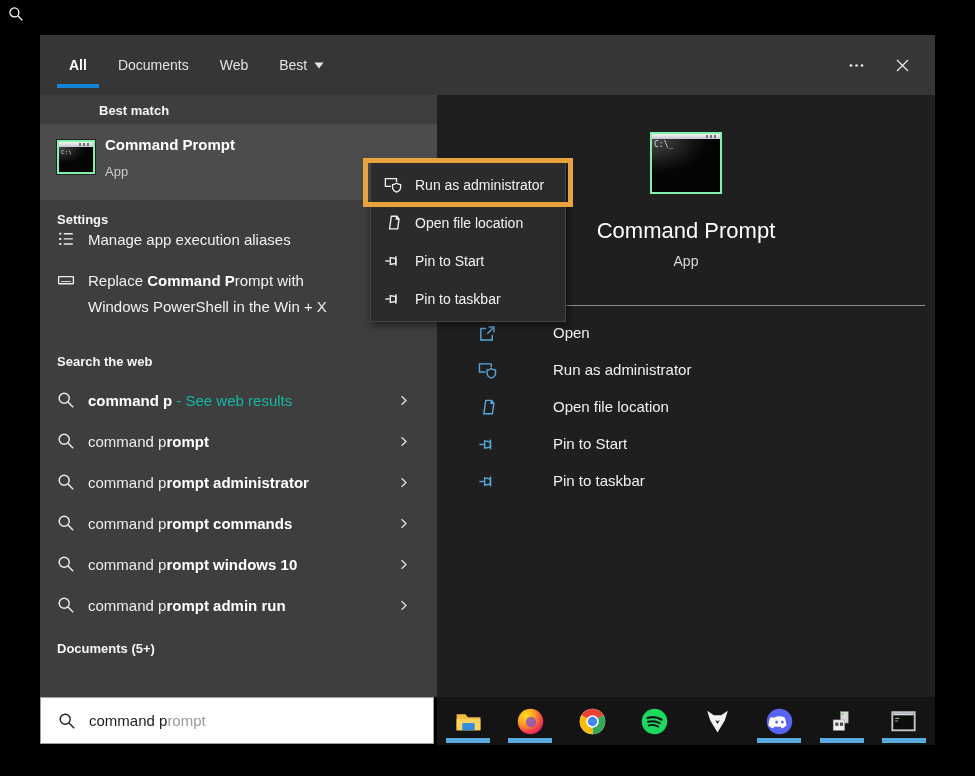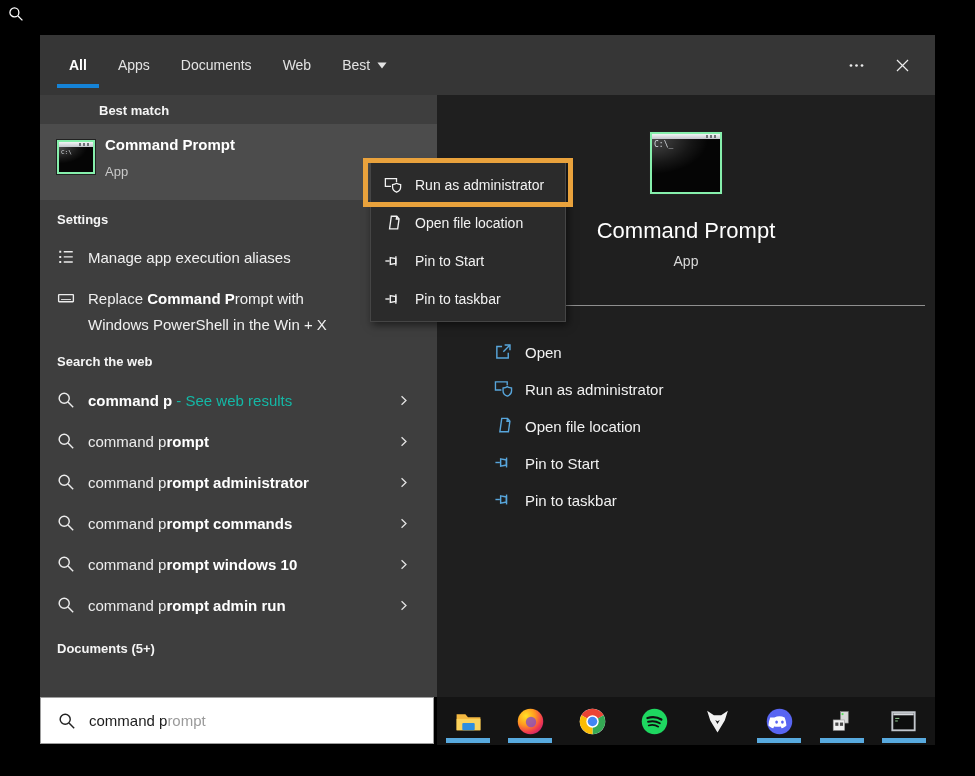--- a/index.html
+++ b/index.html
@@ -26,21 +26,21 @@
   
   .left-panel{position:absolute;left:0;top:60px;width:397px;height:602px;background:#3e3e3e;}
   .sec-header{position:absolute;left:17px;font-size:13px;font-weight:bold;color:#f5f5f5;}
   .hd-best{top:8px;padding-left:42px;} .hd-settings{top:117px;} .hd-web{top:259px;} .hd-docs{top:546px;}
 
   .bm-row{position:absolute;left:0;top:29px;width:100%;height:76px;background:#4c4c4c;cursor:pointer;}
   .bm-icon{position:absolute;left:17px;top:16px;width:38px;height:34px;}
   .bm-title{position:absolute;left:65px;top:12px;font-size:15px;font-weight:bold;color:#fff;}
   .bm-sub{position:absolute;left:65px;top:40px;font-size:13px;color:#c9c9c9;}
 
-  .settings-items{position:absolute;left:0;top:142px;width:100%;}
+  .settings-items{position:absolute;left:0;top:124px;width:100%;}
   .set-row{position:relative;padding:0 20px 0 48px;cursor:pointer;box-sizing:border-box;}
   .set-row.row1{height:40px;display:flex;align-items:center;}
   .set-row.row1 .icon{top:11px;}
   .set-row.row2{margin-top:8px;padding-top:1px;line-height:26px;}
   .set-row.row2 .icon{top:4px;}
   .set-row .icon{position:absolute;left:17px;width:18px;height:18px;color:#ececec;}
   .set-text{font-size:15px;color:#f0f0f0;max-width:250px;}
   .set-text .b{font-weight:bold;color:#fff;}
 
   .ws-rows{position:absolute;left:0;top:285px;width:100%;}
@@ -58,21 +58,21 @@
   .search-text{font-size:15px;color:#1c1c1c;white-space:nowrap;}
   .search-text .sugg{color:#9a9a9a;}
 
   
   .right-panel{position:absolute;left:397px;top:60px;width:498px;height:602px;background:#1f1f1f;}
   .preview-icon{position:absolute;left:213px;top:37px;width:72px;height:62px;}
   .preview-title{position:absolute;left:0;top:123px;width:100%;text-align:center;font-size:22px;color:#fff;}
   .preview-sub{position:absolute;left:0;top:158px;width:100%;text-align:center;font-size:14px;color:#d8d8d8;}
   .divider{position:absolute;left:43px;top:210px;width:445px;height:1px;background:#8f8f8f;}
   .actions{position:absolute;left:0;top:229px;width:100%;}
-  .action-row{height:37px;display:flex;align-items:flex-end;padding-left:57px;cursor:pointer;--knock:#1f1f1f;}
+  .action-row{height:37px;display:flex;align-items:flex-start;padding-left:41px;cursor:pointer;gap:44px;--knock:#1f1f1f;}
   .action-row .icon{width:19px;height:19px;color:var(--icon-blue,#58a6dc);margin-right:12px;flex:none;}
   .action-row .label{font-size:15px;color:#f1f1f1;}
 
   
   .cmd-icon{position:relative;width:100%;height:100%;background:#050505;border:2px solid #86efac;
             box-sizing:border-box;box-shadow:0 0 0 1px #222;}
   .cmd-icon .bar{position:absolute;left:0;top:0;right:0;height:5px;background:linear-gradient(#f2f4f6,#c3c7cd);}
   .cmd-icon .btns{position:absolute;right:2px;top:1px;width:12px;height:3px;
             background:repeating-linear-gradient(90deg,#6e7277 0 2px,transparent 2px 4px);}
   .cmd-icon .body{position:absolute;left:0;right:0;top:5px;bottom:0;
@@ -113,23 +113,20 @@
     </span>
 
   <div class="window">
 
     <div class="tabstrip">
       <div id="tabs" style="display:flex;height:100%;">
           <div class="tab active">
             <span>All</span>
           </div>
           <div class="tab">
-            <span>Apps</span>
-          </div>
-          <div class="tab">
             <span>Documents</span>
           </div>
           <div class="tab">
             <span>Web</span>
           </div>
           <div class="tab">
             <span>Best</span>
             <span class="dd">
               <svg viewBox="0 0 12 8" fill="currentColor">
                 <path d="M0.5 0.5 H11.5 L6 7.5 Z"></path>

